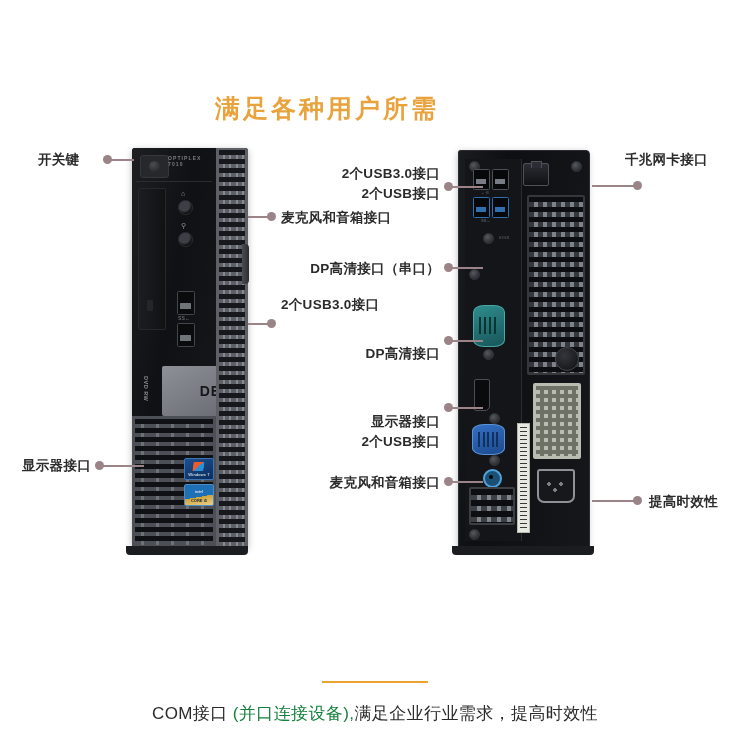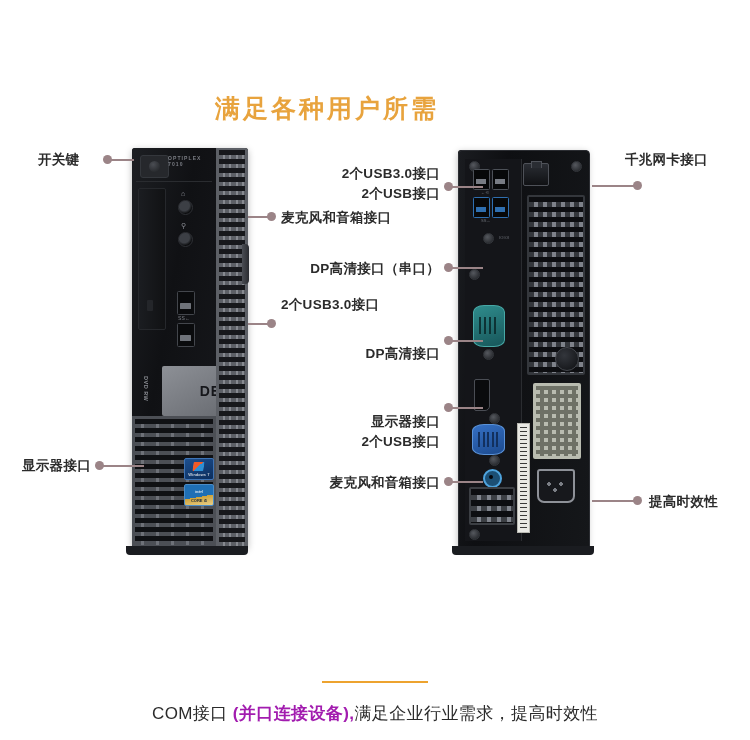--- a/index.html
+++ b/index.html
@@ -520,21 +520,21 @@
   .btm-cap {
     position: absolute;
     left: 0; top: 702px;
     width: 750px;
     text-align: center;
     font-size: 17px;
     color: #2b2b2b;
     letter-spacing: .4px;
     white-space: nowrap;
   }
-  .btm-cap .hl { color: #a21caf; font-weight: bold; }
+  .btm-cap .hl { color: #15803d; }
 </style>
 </head>
 <body>
 
 <div id="page">
 
   <div class="hdr-sub">满足各种用户所需</div>
 
   <div class="chassis" id="front-unit">
     <div class="front-face">

